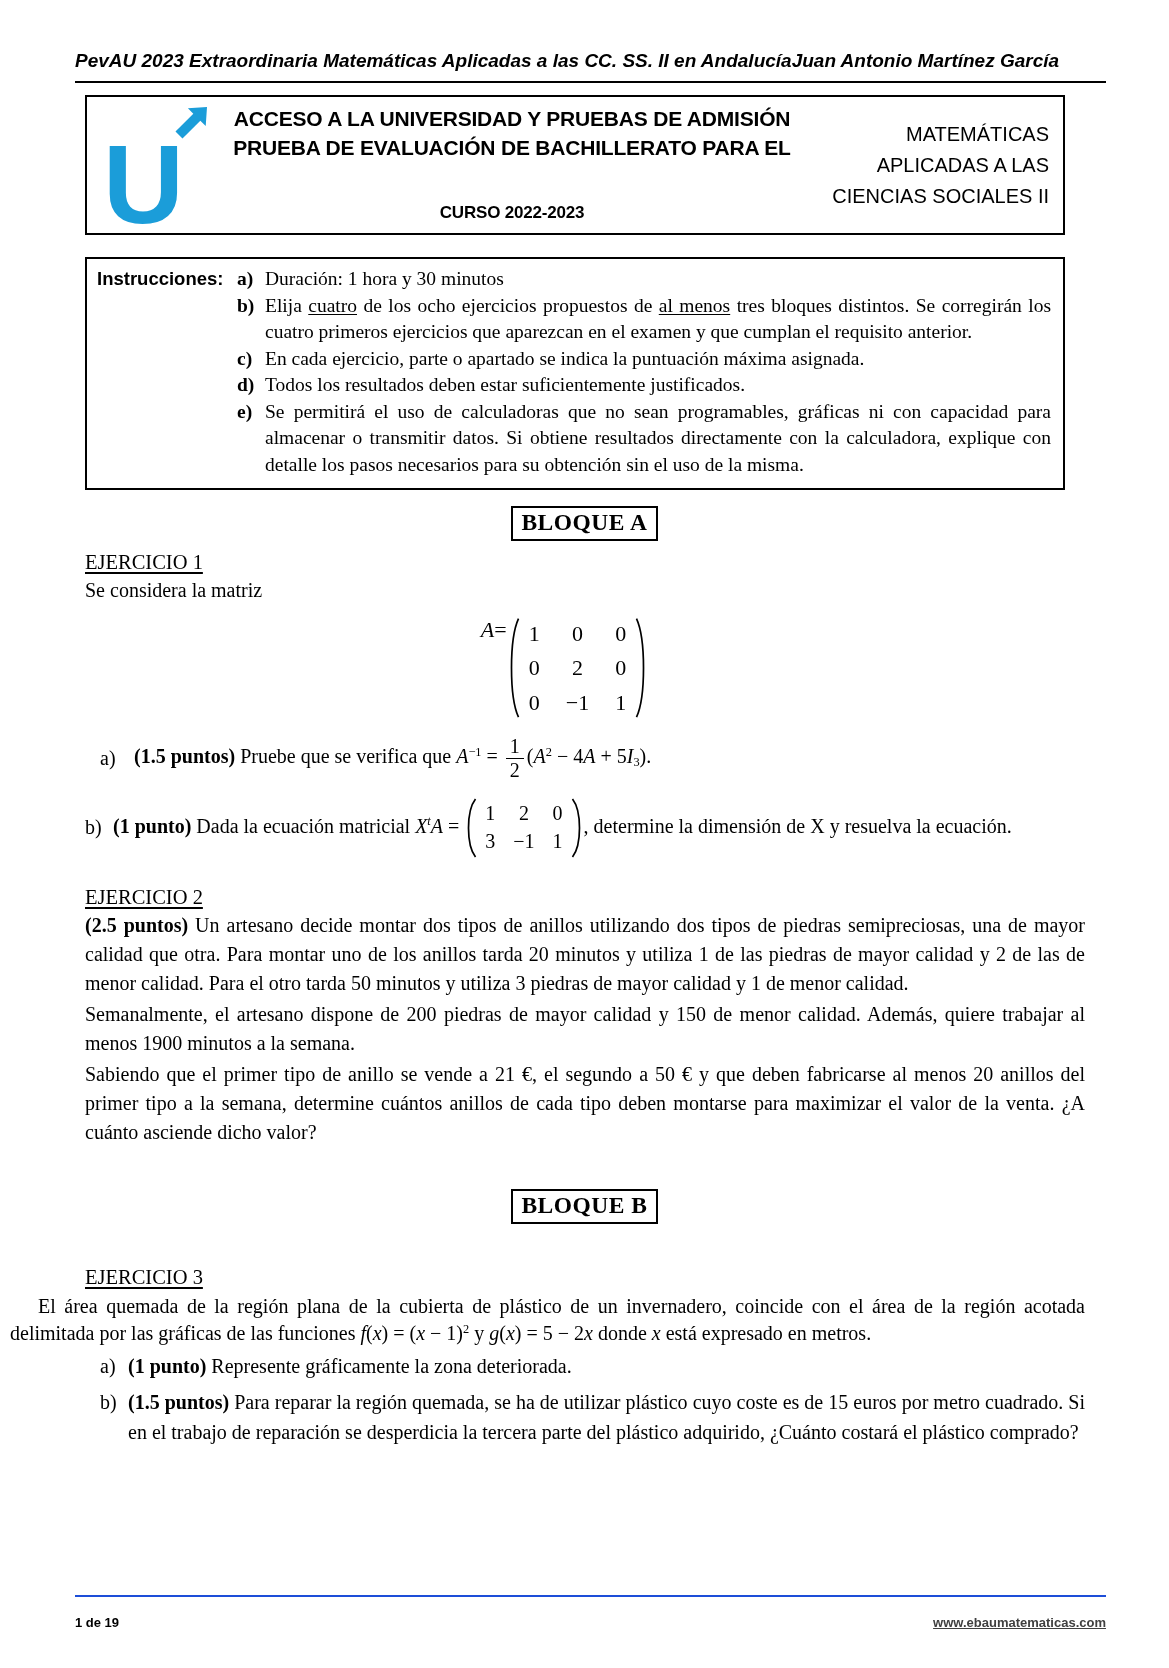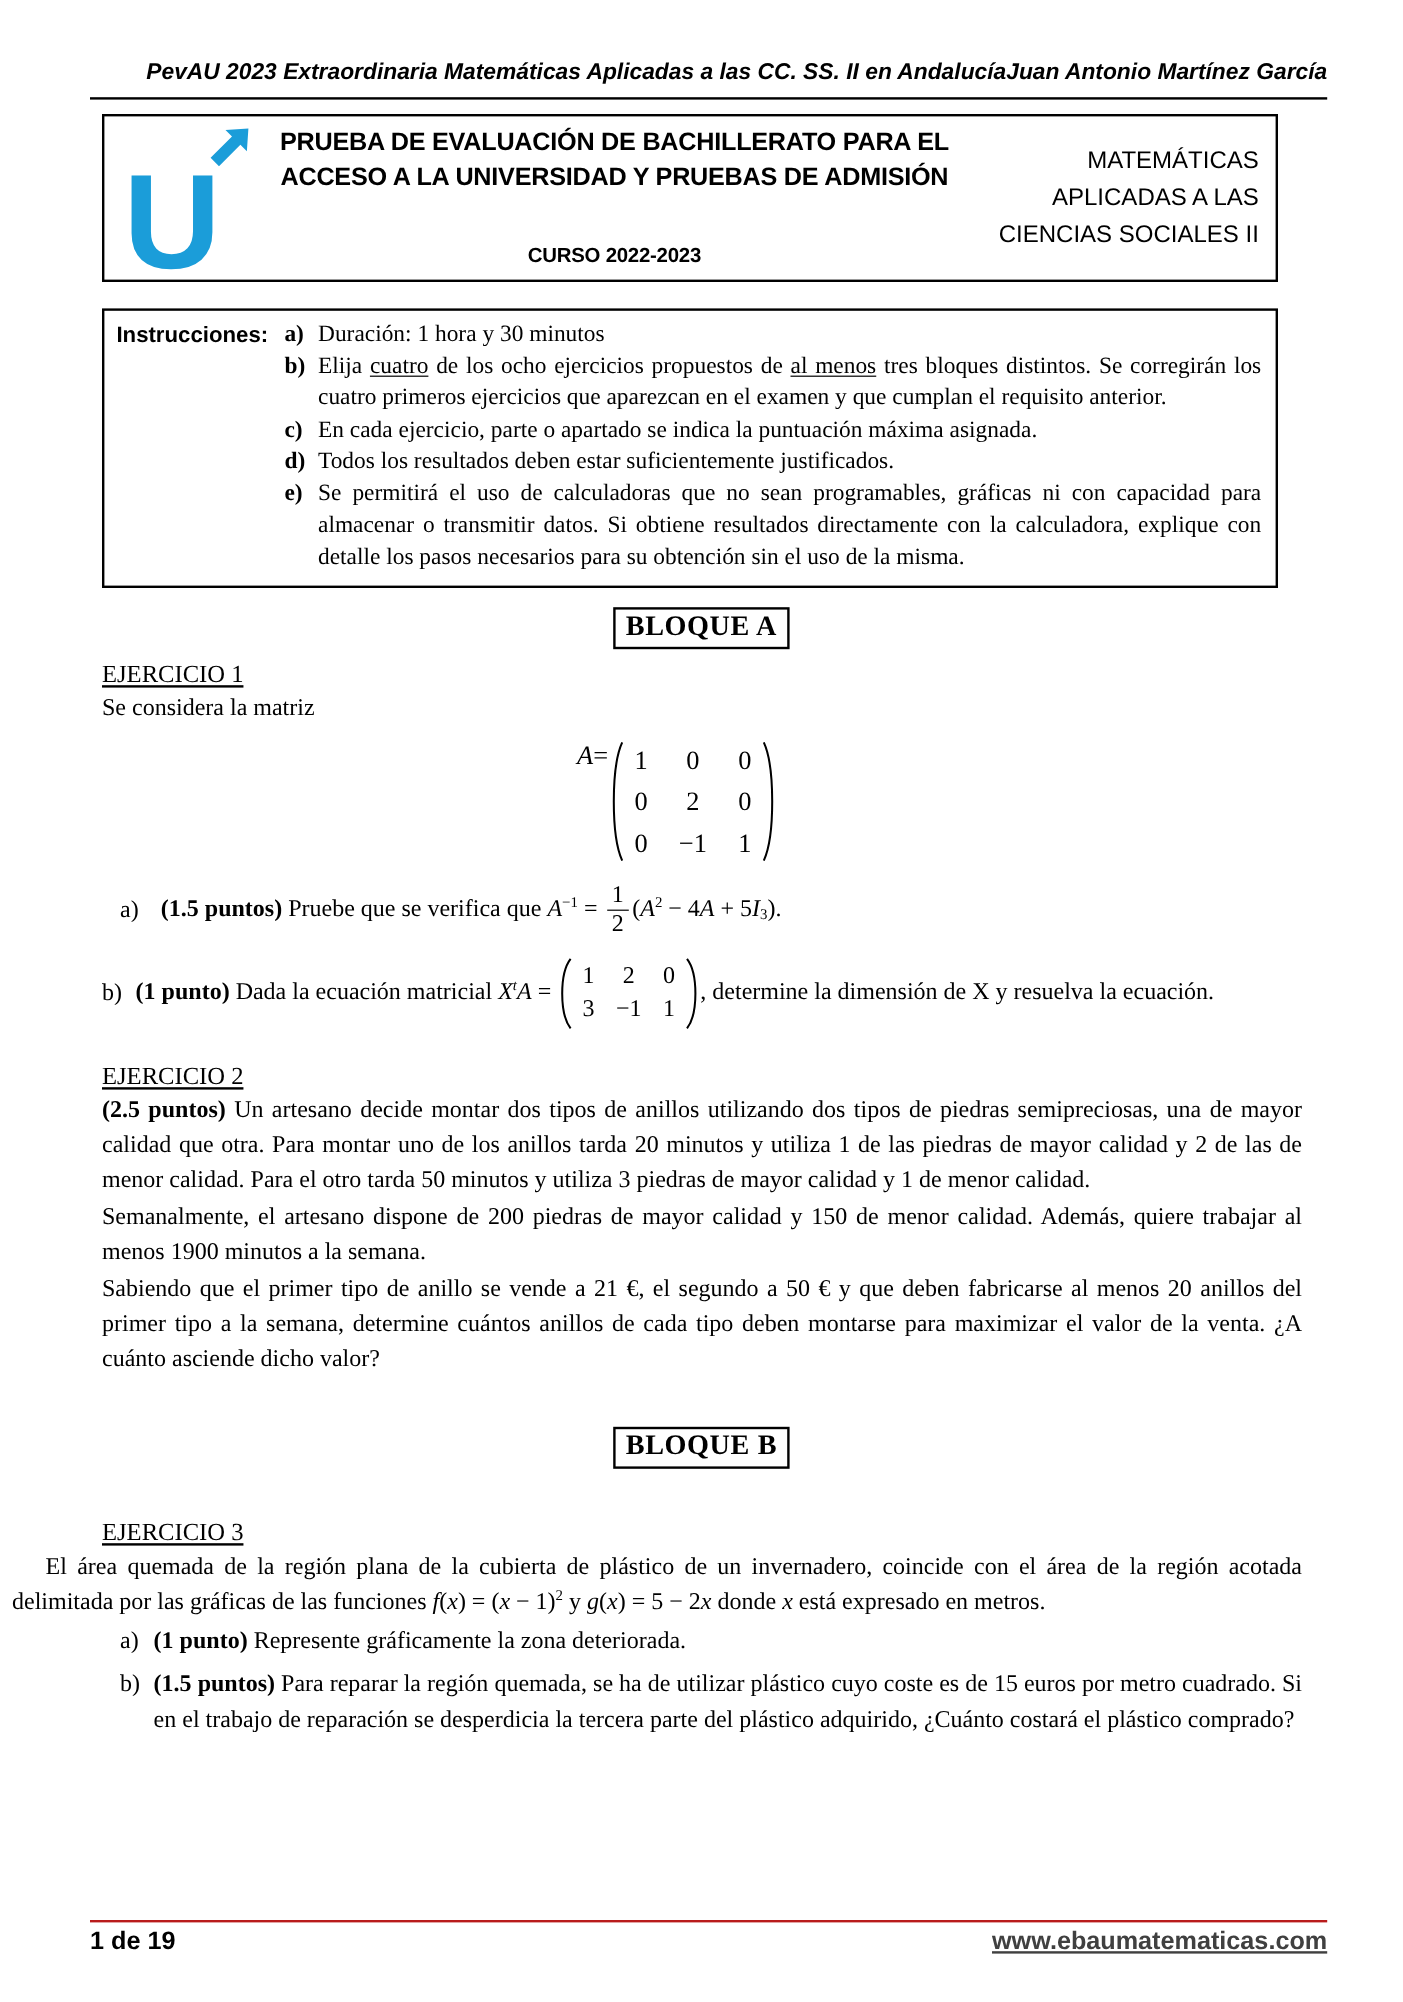--- a/index.html
+++ b/index.html
@@ -12,21 +12,21 @@
   .b { font-weight:bold; }
   .i { font-style:italic; }
   .u { text-decoration:underline; text-underline-offset:2px; }
   .sup { font-size:0.62em; vertical-align:0.6em; }
   .sub { font-size:0.62em; vertical-align:-0.25em; }
 
   
   .topline {
     margin:50px 63px 0 75px; padding-bottom:9px;
     border-bottom:2px solid #000;
-    display:flex; justify-content:flex-end; align-items:baseline;
+    display:flex; justify-content:flex-start; align-items:baseline;
     font-family:"Liberation Sans","DejaVu Sans",sans-serif;
     font-style:italic; font-weight:600; font-size:19px;
   }
 
   
   .titlebox {
     margin:12px 104px 0 85px; border:2px solid #000; height:140px;
     display:flex; align-items:center; padding:6px 14px 6px 10px;
     font-family:"Liberation Sans","DejaVu Sans",sans-serif;
   }
@@ -92,23 +92,23 @@
   .mc { line-height:1.15; }
 
   
   .fr { display:inline-flex; flex-direction:column; vertical-align:middle; text-align:center; margin:0 3px; }
   .fr .fn { border-bottom:1.6px solid #000; padding:0 4px; line-height:1.15; }
   .fr .fd { padding:0 4px; line-height:1.15; }
 
   
   .footer {
     position:absolute; left:75px; right:63px; bottom:38px;
-    border-top:2px solid #b91c1c; padding-top:4px;
+    border-top:2px solid #1d4ed8; padding-top:18px;
     display:flex; justify-content:space-between; align-items:baseline;
-    font-family:"Liberation Sans","DejaVu Sans",sans-serif; font-weight:600; font-size:21px;
+    font-family:"Liberation Sans","DejaVu Sans",sans-serif; font-weight:600; font-size:13px;
   }
   .weblink { color:#404040; text-decoration:underline; cursor:pointer; }
 </style>
 </head>
 <body>
 
 <div class="topline">
   <span>PevAU  2023 Extraordinaria Matemáticas Aplicadas a las CC. SS. II en Andalucía</span>
   <span>Juan Antonio Martínez García</span>
 </div>
@@ -116,22 +116,22 @@
 <div class="titlebox">
   <div class="logo">
     <span class="logo-u">U</span>
     <svg class="logo-arrow" viewBox="0 0 40 40">
       <g transform="rotate(45 20 20)">
         <polygon points="20,-2 34,14 25.5,14 25.5,42 14.5,42 14.5,14 6,14" fill="#1b9dd9"></polygon>
       </g>
     </svg>
   </div>
   <div class="titlecenter">
+    <div class="tl-big">ACCESO A LA UNIVERSIDAD Y PRUEBAS DE ADMISIÓN</div>
     <div class="tl-big">PRUEBA DE EVALUACIÓN DE BACHILLERATO PARA EL</div>
-    <div class="tl-big">ACCESO A LA UNIVERSIDAD Y PRUEBAS DE ADMISIÓN</div>
     <div class="tl-sm">CURSO 2022-2023</div>
   </div>
   <div class="subject">
     <div>MATEMÁTICAS</div>
     <div>APLICADAS A LAS</div>
     <div>CIENCIAS SOCIALES II</div>
   </div>
 </div>
 
 <div class="instrbox">

